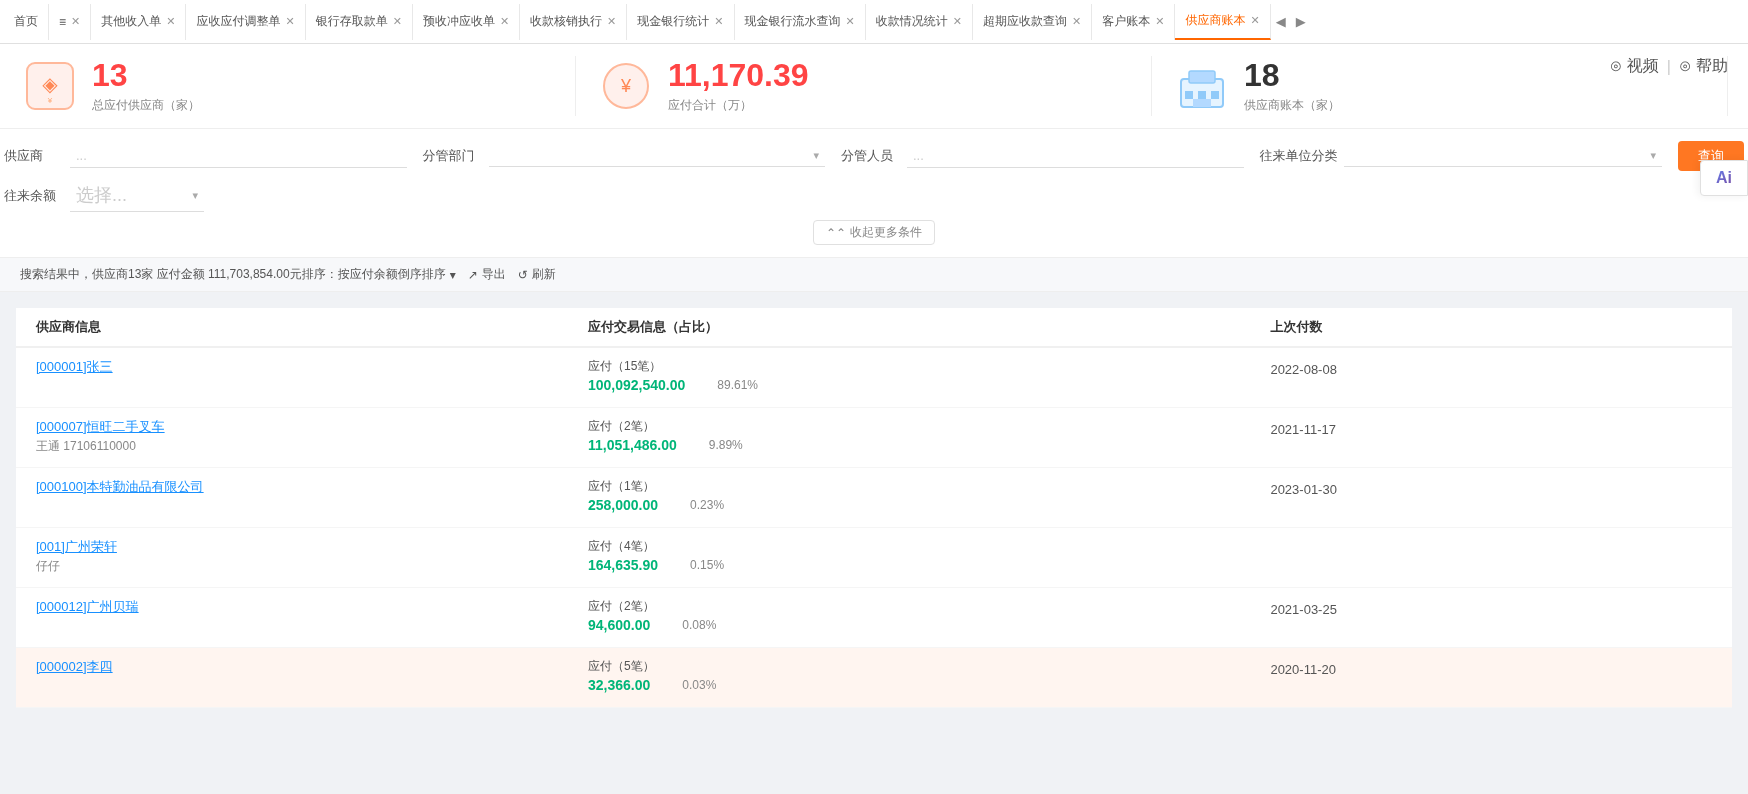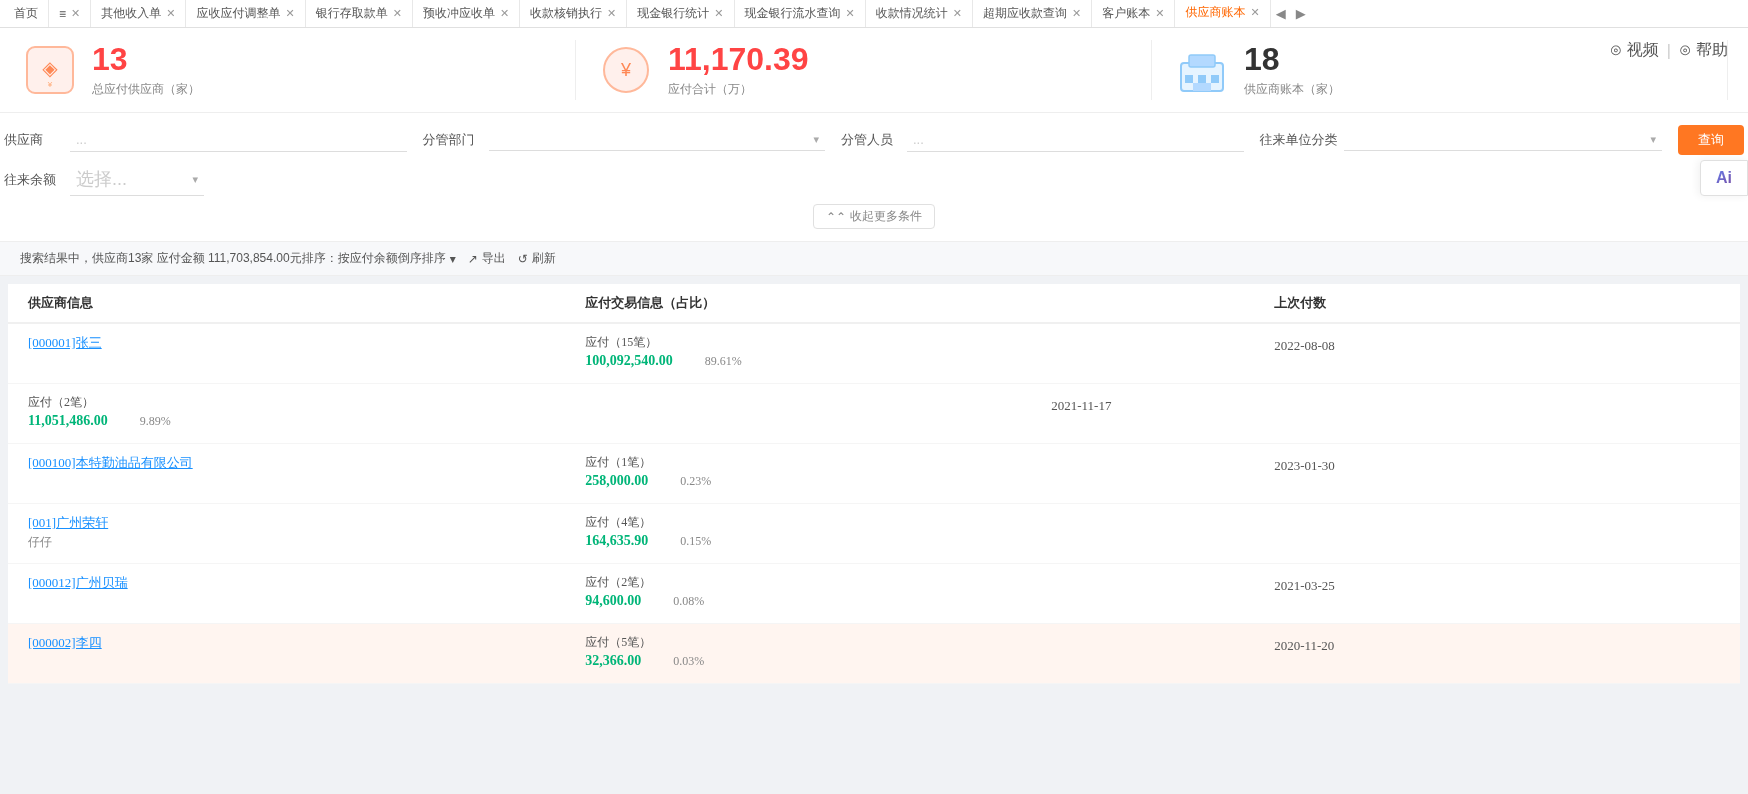--- a/index.html
+++ b/index.html
@@ -4,21 +4,21 @@
   <style>
     * { box-sizing: border-box; margin: 0; padding: 0; }
     body { font-family: 'Microsoft YaHei', Arial, sans-serif; font-size: 13px; background: #f0f2f5; color: #333; }
 
     
     .top-nav {
       display: flex;
       align-items: center;
       background: #fff;
       border-bottom: 1px solid #e0e0e0;
-      height: 28px;
+      height: 44px;
       overflow: hidden;
       padding: 0 4px;
     }
     .nav-tab {
       display: flex;
       align-items: center;
       padding: 0 10px;
       height: 36px;
       border-right: 1px solid #e8e8e8;
       cursor: pointer;
@@ -196,22 +196,21 @@
       display: flex;
       align-items: center;
       gap: 4px;
       cursor: pointer;
       color: #555;
     }
 
     
     .table-container {
       background: #fff;
-      margin: 8px;
-      font-family: Liberation Serif, serif;
+      margin: 16px;
     }
     .table-header {
       display: flex;
       padding: 10px 20px;
       border-bottom: 2px solid #f0f0f0;
       font-size: 13px;
       font-weight: bold;
       color: #333;
       background: #fff;
     }
@@ -480,20 +479,24 @@
           <span class="trans-label">应付（15笔）</span>
           <div class="trans-row">
             <span class="trans-amount">100,092,540.00</span>
             <span class="trans-pct">89.61%</span>
           </div>
         </div>
       </div>
       <div class="col-last-payment last-payment">2022-08-08</div>
     </div>
         <div class="table-row">
+      <div class="col-supplier">
+        <a class="supplier-link">[000007]恒旺二手叉车</a>
+        <div class="supplier-sub">王通  17106110000</div>
+      </div>
       <div class="col-transaction">
         <div class="transaction-info">
           <span class="trans-label">应付（2笔）</span>
           <div class="trans-row">
             <span class="trans-amount">11,051,486.00</span>
             <span class="trans-pct">9.89%</span>
           </div>
         </div>
       </div>
       <div class="col-last-payment last-payment">2021-11-17</div>

